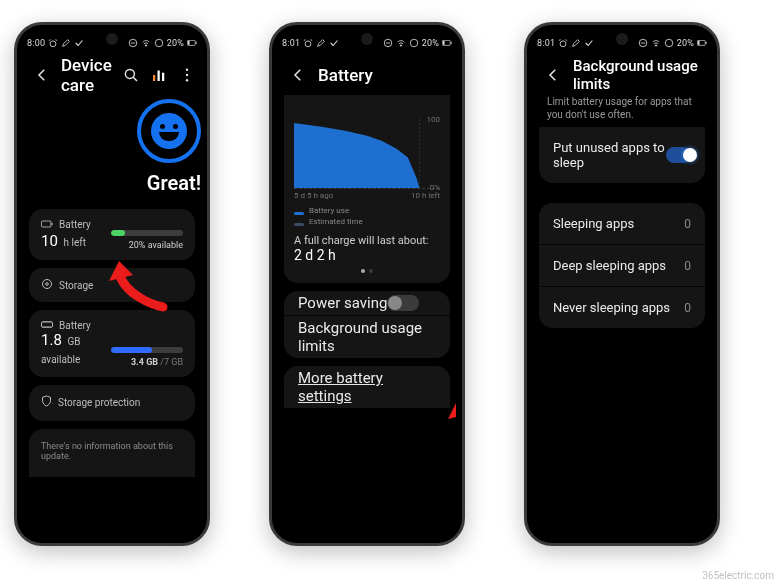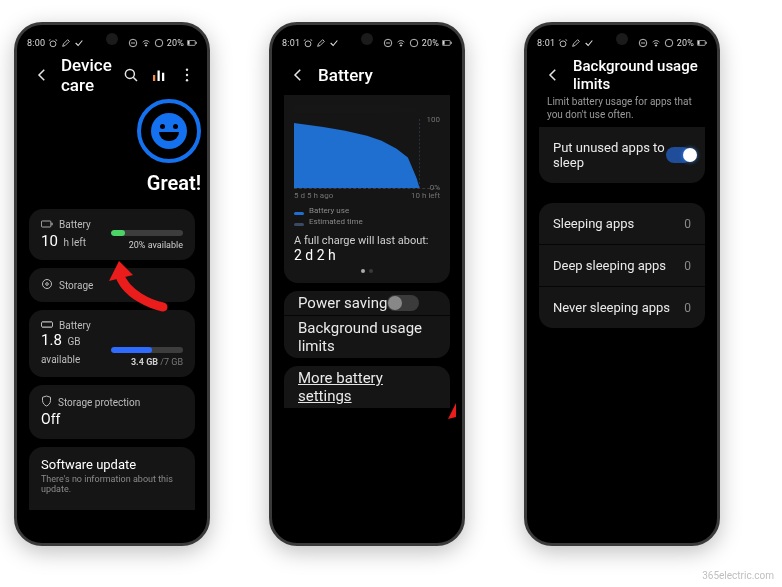--- a/index.html
+++ b/index.html
@@ -250,26 +250,24 @@
           </div>
         </div>
 
         <div class="card" style="padding-bottom:12px;">
           <div class="card-label">
             <span><svg width="11" height="12" viewBox="0 0 11 12">
                   <path d="M5.5 1l4 1.3v3c0 3-2 5-4 5.7C3.5 10.3 1.5 8.3 1.5 5.3v-3L5.5 1z" stroke-width="1"></path>
                 </svg></span>
             <span>Storage protection</span>
           </div>
-          <div class="card-big" style="font-size:14px;margin-top:2px;">Off</div>
         </div>
       </div>
 
       <div class="update-card">
-        <div class="update-title">Software update</div>
         <div class="update-sub">There's no information about this update.</div>
       </div>
 
       <div class="arrow" style="left:80px; top:200px;">
         <svg width="70" height="60" viewBox="0 0 70 60">
           <path d="M60 52 C50 50 22 40 16 18" stroke="#eb1c1c" stroke-width="9" fill="none" stroke-linecap="round"></path>
           <path d="M6 26 L16 6 L30 20 Z" fill="#eb1c1c" stroke="none"></path>
         </svg>
       </div>
     </div>

